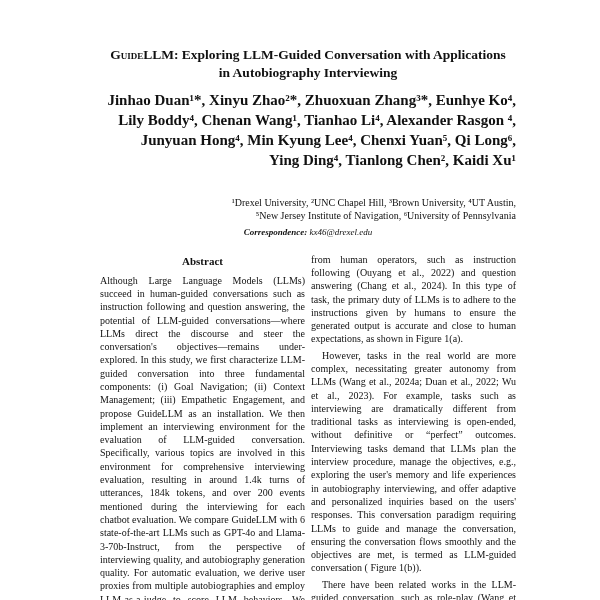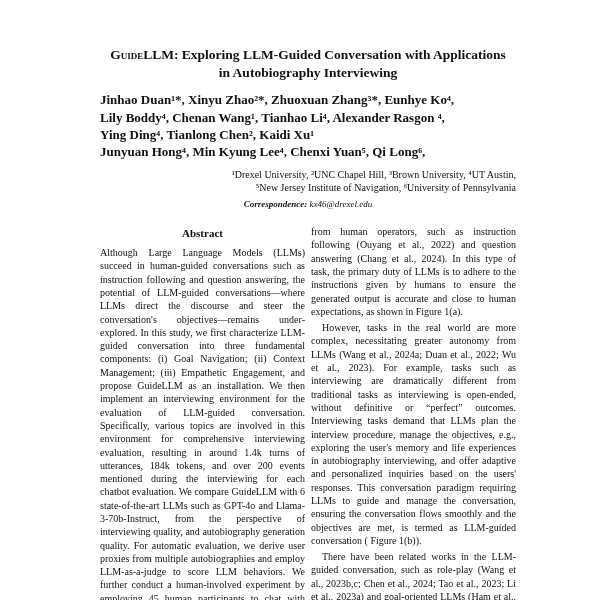--- a/index.html
+++ b/index.html
@@ -22,25 +22,25 @@
   }
   .title {
     font-size: 13.5px;
     font-weight: bold;
     text-align: center;
     line-height: 1.35;
     margin: 0 10px 9px 10px;
   }
   .sc { font-variant: small-caps; }
   .authors {
-    text-align: left;
+    text-align: right;
     font-weight: bold;
-    font-size: 13px;
+    font-size: 15px;
     line-height: 1.32;
-    margin-bottom: 8px;
+    margin-bottom: 25px;
   }
   .affiliations {
     text-align: right;
     font-size: 10px;
     line-height: 1.3;
     margin-bottom: 5px;
   }
   .correspondence {
     text-align: center;
     font-size: 9px;
@@ -75,22 +75,22 @@
 </head>
 <body>
 
 <div class="page">
 
   <h1 class="title"><span class="sc">Guide</span><span>LLM: Exploring LLM-Guided Conversation with Applications in Autobiography Interviewing</span></h1>
 
   <div class="authors">
     <div>Jinhao Duan¹*, Xinyu Zhao²*, Zhuoxuan Zhang³*, Eunhye Ko⁴,</div>
     <div>Lily Boddy⁴, Chenan Wang¹, Tianhao Li⁴, Alexander Rasgon ⁴,</div>
+    <div>Junyuan Hong⁴, Min Kyung Lee⁴, Chenxi Yuan⁵, Qi Long⁶,</div>
     <div>Ying Ding⁴, Tianlong Chen², Kaidi Xu¹</div>
-    <div>Junyuan Hong⁴, Min Kyung Lee⁴, Chenxi Yuan⁵, Qi Long⁶,</div>
   </div>
 
   <div class="affiliations">
     <div>¹Drexel University, ²UNC Chapel Hill, ³Brown University, ⁴UT Austin,</div>
     <div>⁵New Jersey Institute of Navigation, ⁶University of Pennsylvania</div>
   </div>
 
   <div class="correspondence">
     <span class="corr-label">Correspondence:</span>
     <a href="#">kx46@drexel.edu</a>

